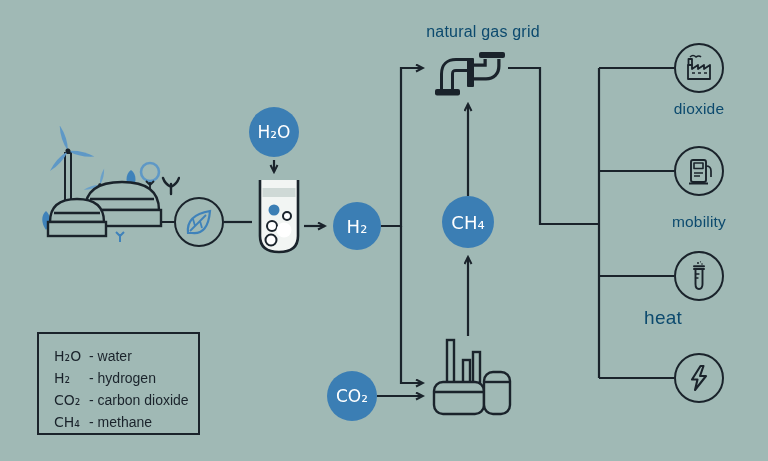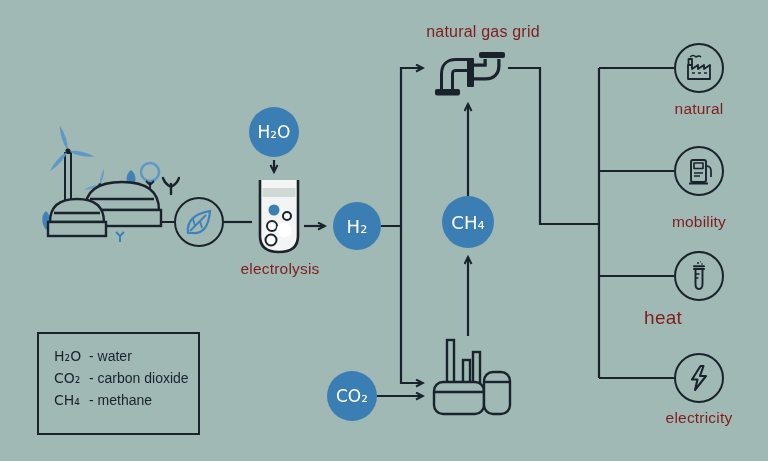--- a/index.html
+++ b/index.html
@@ -4,21 +4,21 @@
 <style>
   html,body{margin:0;padding:0;}
   body{font-family:"Liberation Sans",sans-serif;}
   .canvas{position:relative;width:768px;height:461px;background:#a0b9b5;overflow:hidden;}
   svg{display:block;}
   .circle-blue{position:absolute;border-radius:50%;background:#3b7eb4;color:#fff;
     display:flex;align-items:center;justify-content:center;z-index:3;
     font-family:"DejaVu Sans",sans-serif;}
   .circle-outline{position:absolute;border-radius:50%;border:2.5px solid #1a232b;
     background:#a0b9b5;display:flex;align-items:center;justify-content:center;z-index:3;box-sizing:border-box;}
-  .label{position:absolute;color:#7f1d1d;text-align:center;z-index:4;
+  .label{position:absolute;color:#0c4a6e;text-align:center;z-index:4;
     font-family:"Liberation Sans",sans-serif;letter-spacing:.2px;}
   .formula{font-family:"DejaVu Sans",sans-serif;}
   #connectors{position:absolute;left:0;top:0;z-index:1;}
   .art{position:absolute;z-index:2;}
   .legend-box{position:absolute;left:37px;top:332px;width:163px;height:103px;
     border:2.5px solid #1a232b;box-sizing:border-box;z-index:4;
     padding:11px 0 0 15px;color:#1a232b;font-size:14px;line-height:22px;}
   .legend-row{white-space:nowrap;}
   .legend-formula{display:inline-block;width:35px;}
 </style>
@@ -155,21 +155,21 @@
   </svg>
 
   <div class="circle-outline" style="left:674px;top:43px;width:50px;height:50px;">
     <svg width="30" height="30" viewBox="-15 -15 30 30" stroke="#1a232b" fill="none" stroke-width="1.8" stroke-linejoin="round">
       <path d="M-11,11 H11 V-3 L5,1 V-3 L-1,1 V-3 L-7,1 V-3 H-11 Z"></path>
       <rect x="-10.5" y="-9" width="3.5" height="6"></rect>
       <path d="M-9,-11 Q-6,-14 -3,-11 Q0,-13 2,-11" stroke-width="1.6"></path>
       <path d="M-7,5 H-4 M-1,5 H2 M5,5 H8" stroke-width="1.6"></path>
     </svg>
   </div>
-  <div class="label" style="left:639px;top:100px;width:120px;font-size:15.5px;">natural</div>
+  <div class="label" style="left:639px;top:100px;width:120px;font-size:15.5px;">dioxide</div>
 
   <div class="circle-outline" style="left:674px;top:146px;width:50px;height:50px;">
     <svg width="30" height="30" viewBox="-15 -15 30 30" stroke="#1a232b" fill="none" stroke-width="1.9" stroke-linejoin="round">
       <rect x="-8" y="-11" width="15" height="22" rx="2"></rect>
       <rect x="-5" y="-8" width="9" height="5.5" stroke-width="1.6"></rect>
       <path d="M-5,2 H4 M-5,5 H1" stroke-width="1.3"></path>
       <path d="M7,-5 Q12,-5 12,0 V6" stroke-width="1.7"></path>
       <path d="M-10,12.5 H9" stroke-width="2"></path>
     </svg>
   </div>
@@ -185,24 +185,23 @@
       <circle cx="1.5" cy="-14.2" r=".6" fill="#1a232b" stroke="none"></circle>
     </svg>
   </div>
   <div class="label" style="left:603px;top:307px;width:120px;font-size:19px;">heat</div>
 
   <div class="circle-outline" style="left:674px;top:353px;width:50px;height:50px;">
     <svg width="30" height="30" viewBox="-15 -15 30 30">
       <path d="M1.5,-12 L-7,1.5 H-1.5 L-4,12 L7,-2 H1 L4.5,-12 Z" fill="none" stroke="#1a232b" stroke-width="2.1" stroke-linejoin="round"></path>
     </svg>
   </div>
-  <div class="label" style="left:639px;top:409px;width:120px;font-size:15.5px;">electricity</div>
-
-  <div class="label" style="left:228px;top:260px;width:104px;font-size:15.5px;">electrolysis</div>
+
   <div class="label" style="left:408px;top:23px;width:150px;font-size:16px;">natural gas grid</div>
 
   <div class="legend-box">
     <div class="legend-row"><span class="legend-formula formula">H₂O</span><span>-</span> <span>water</span></div>
+    <div class="legend-row"><span class="legend-formula formula">H₂</span><span>-</span> <span>hydrogen</span></div>
     <div class="legend-row"><span class="legend-formula formula">CO₂</span><span>-</span> <span>carbon dioxide</span></div>
     <div class="legend-row"><span class="legend-formula formula">CH₄</span><span>-</span> <span>methane</span></div>
   </div>
 
 </div>
 
 </body></html>

